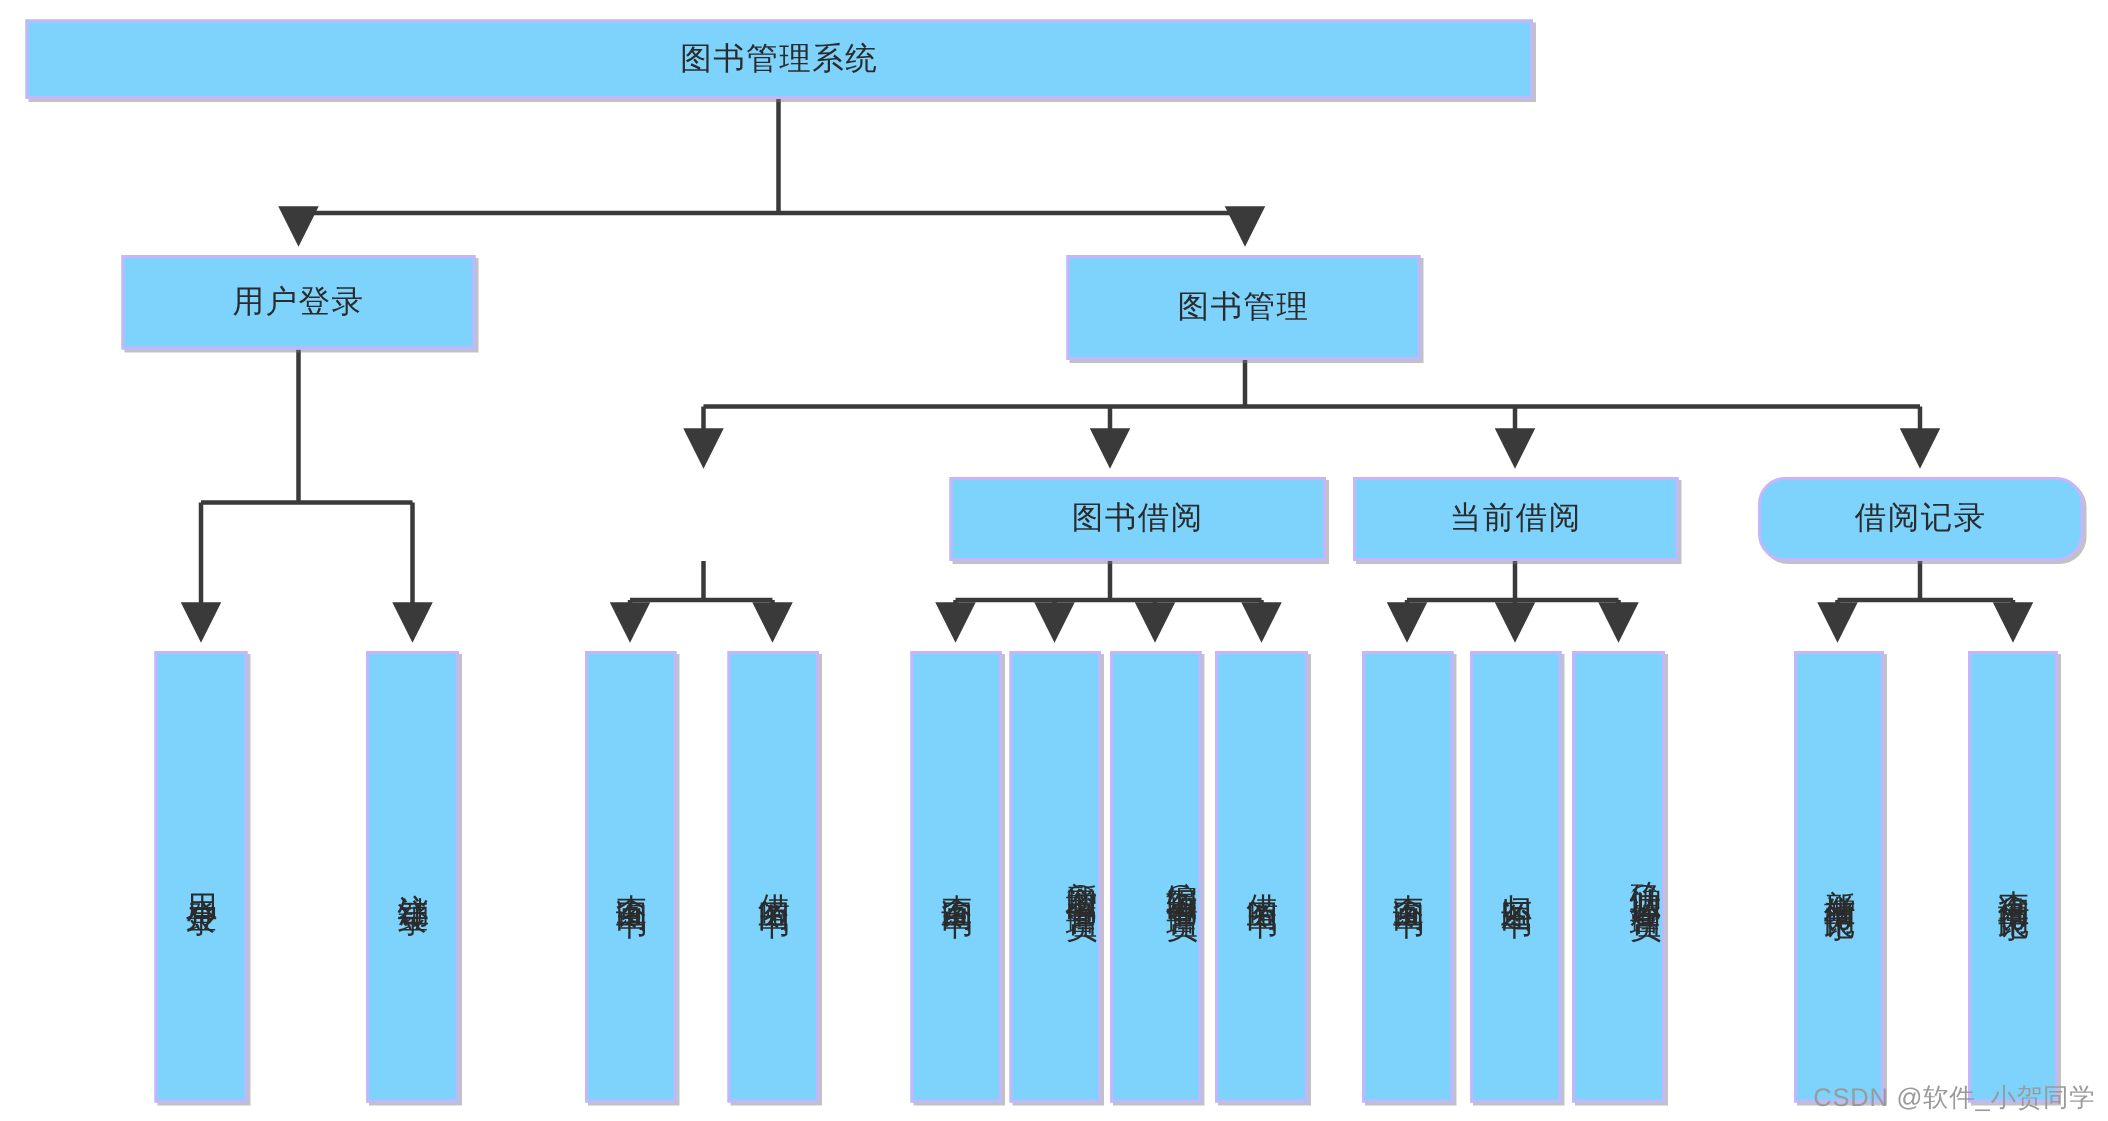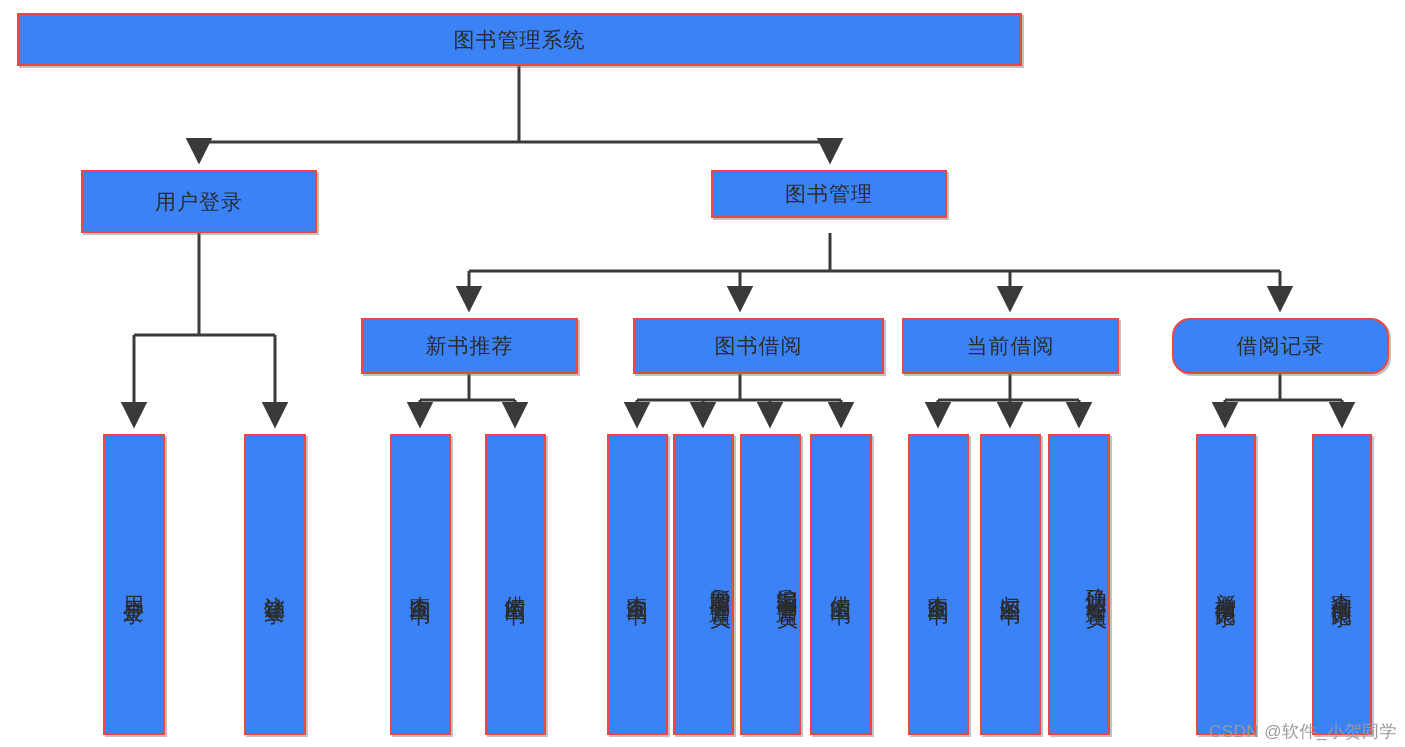--- a/index.html
+++ b/index.html
@@ -21,22 +21,22 @@
     position: absolute;
     left: 0;
     top: 0;
     width: 1405px;
     height: 747px;
     pointer-events: none;
   }
   .node {
     position: absolute;
     box-sizing: border-box;
-    background: #3b82f6;
-    border: 2px solid #ef4444;
+    background: #7dd3fc;
+    border: 2px solid #c4b5fd;
     box-shadow: 2px 2px 0 rgba(120,120,120,0.45);
     display: flex;
     align-items: center;
     justify-content: center;
     color: #2b2b2b;
   }
   .node.horiz {
     font-size: 21px;
     letter-spacing: 1px;
     line-height: 1.2;
@@ -121,27 +121,24 @@
     </g>
   </svg>
 
   <div class="node horiz" style="left:17px; top:13px; width:1005px; height:53px;">
     <span>图书管理系统</span>
   </div>
 
   <div class="node horiz" style="left:81px; top:170px; width:236px; height:63px;">
     <span>用户登录</span>
   </div>
-  <div class="node horiz" style="left:711px; top:170px; width:236px; height:48px;">
+  <div class="node horiz" style="left:711px; top:170px; width:236px; height:70px;">
     <span>图书管理</span>
   </div>
 
-  <div class="node horiz" style="left:361px; top:318px; width:217px; height:56px;">
-    <span>新书推荐</span>
-  </div>
   <div class="node horiz" style="left:633px; top:318px; width:251px; height:56px;">
     <span>图书借阅</span>
   </div>
   <div class="node horiz" style="left:902px; top:318px; width:217px; height:56px;align-items:center;">
     <span>当前借阅</span>
   </div>
   <div class="node horiz" style="left:1172px; top:318px; width:217px; height:56px;border-radius:18px;">
     <span>借阅记录</span>
   </div>
 

